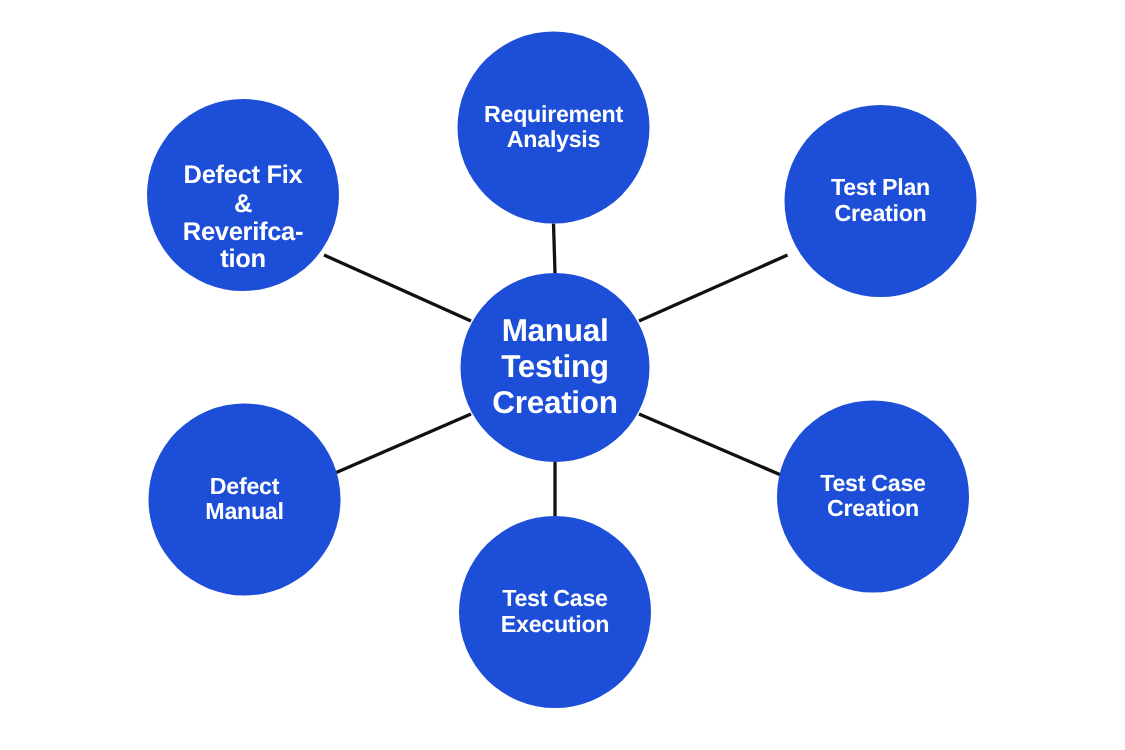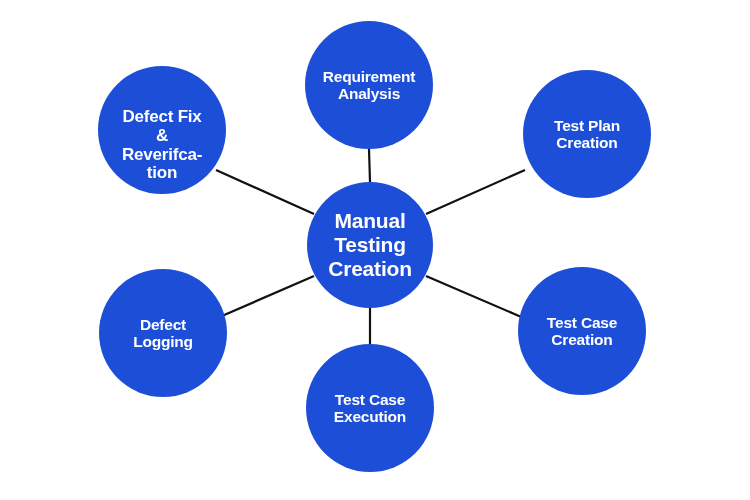--- a/index.html
+++ b/index.html
@@ -107,21 +107,21 @@
 Creation</span>
   </div>
 
   <div class="node node-satellite node-tce">
     <span class="node-label">Test Case
 Execution</span>
   </div>
 
   <div class="node node-satellite node-log">
     <span class="node-label">Defect
-Logging</span>
+Manual</span>
   </div>
 
   <div class="node node-center">
     <span class="node-label">Manual
 Testing
 Creation</span>
   </div>
 
 </div>
 

